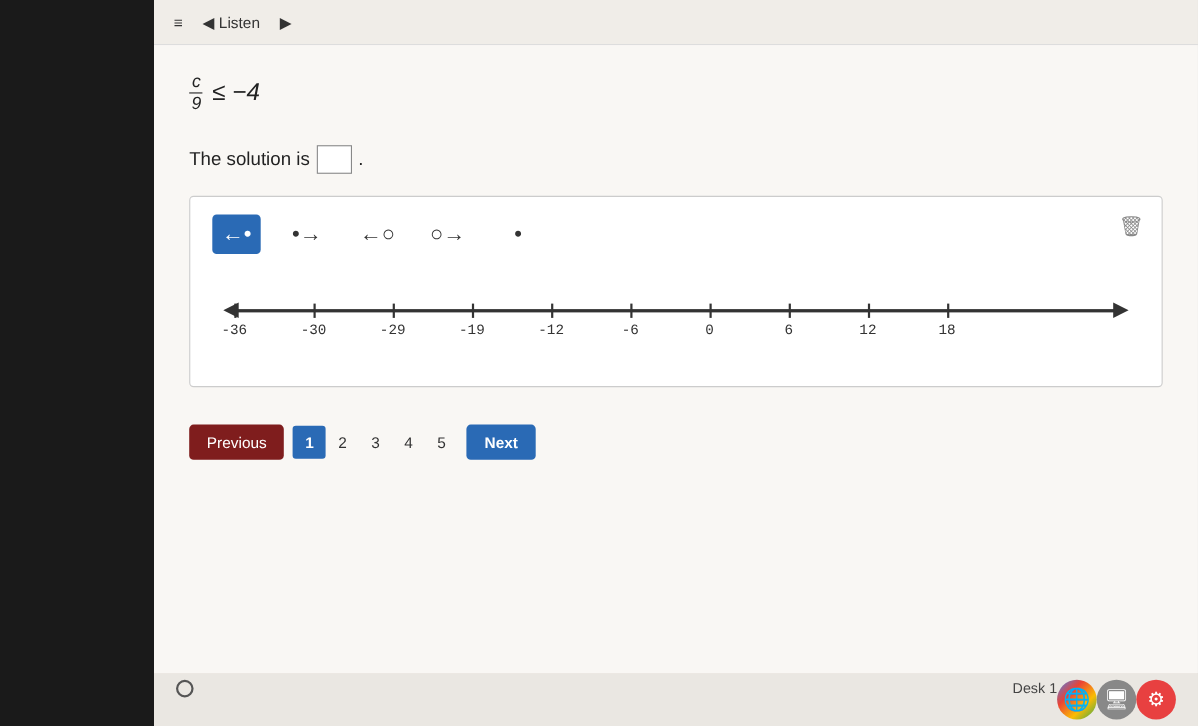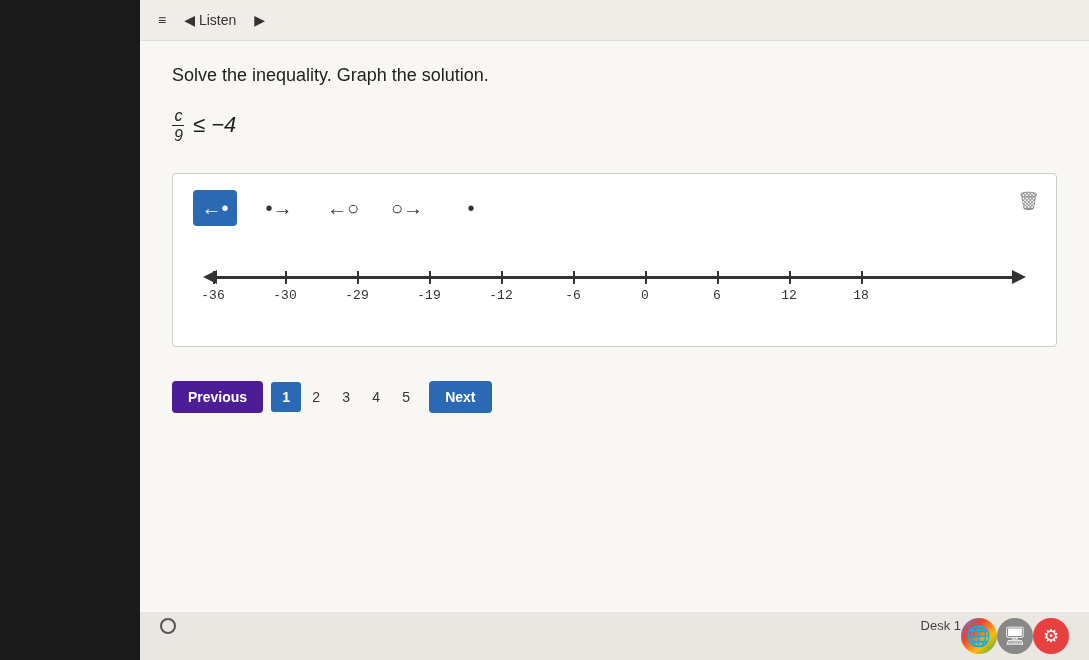--- a/index.html
+++ b/index.html
@@ -208,28 +208,28 @@
     }
 
     .pagination-bar {
       display: flex;
       align-items: center;
       gap: 0;
       padding: 10px 0 0 0;
     }
 
     .prev-btn {
-      background: #4c1d95;
+      background: #7f1d1d;
       color: white;
       border: none;
       padding: 8px 16px;
       border-radius: 4px;
       cursor: pointer;
       font-size: 14px;
-      font-weight: bold;
+      font-weight: normal;
       margin-right: 8px;
     }
 
     .page-num {
       display: inline-flex;
       align-items: center;
       justify-content: center;
       width: 30px;
       height: 30px;
       font-size: 14px;
@@ -309,31 +309,35 @@
       <span>◀</span>
       <span>Listen</span>
     </button>
     <button class="toolbar-btn">
       <span>▶</span>
     </button>
   </div>
 
   <div class="content-area">
 
-    <div class="problem-title">Solve the inequality. Graph the solution.</div>
 
     <div class="inequality">
       <span class="fraction">
         <span class="fraction-num">c</span>
         <span class="fraction-den">9</span>
       </span>
       <span>≤</span>
       <span>−4</span>
     </div>
 
+    <div class="solution-text">
+      <span>The solution is</span>
+      <span class="solution-box"></span>
+      <span>.</span>
+    </div>
 
     <div class="graph-container">
 
       <button class="trash-btn">🗑</button>
 
       <div class="arrow-buttons">
 
         <button class="arrow-btn active" title="Left closed arrow">
           ←•
         </button>

